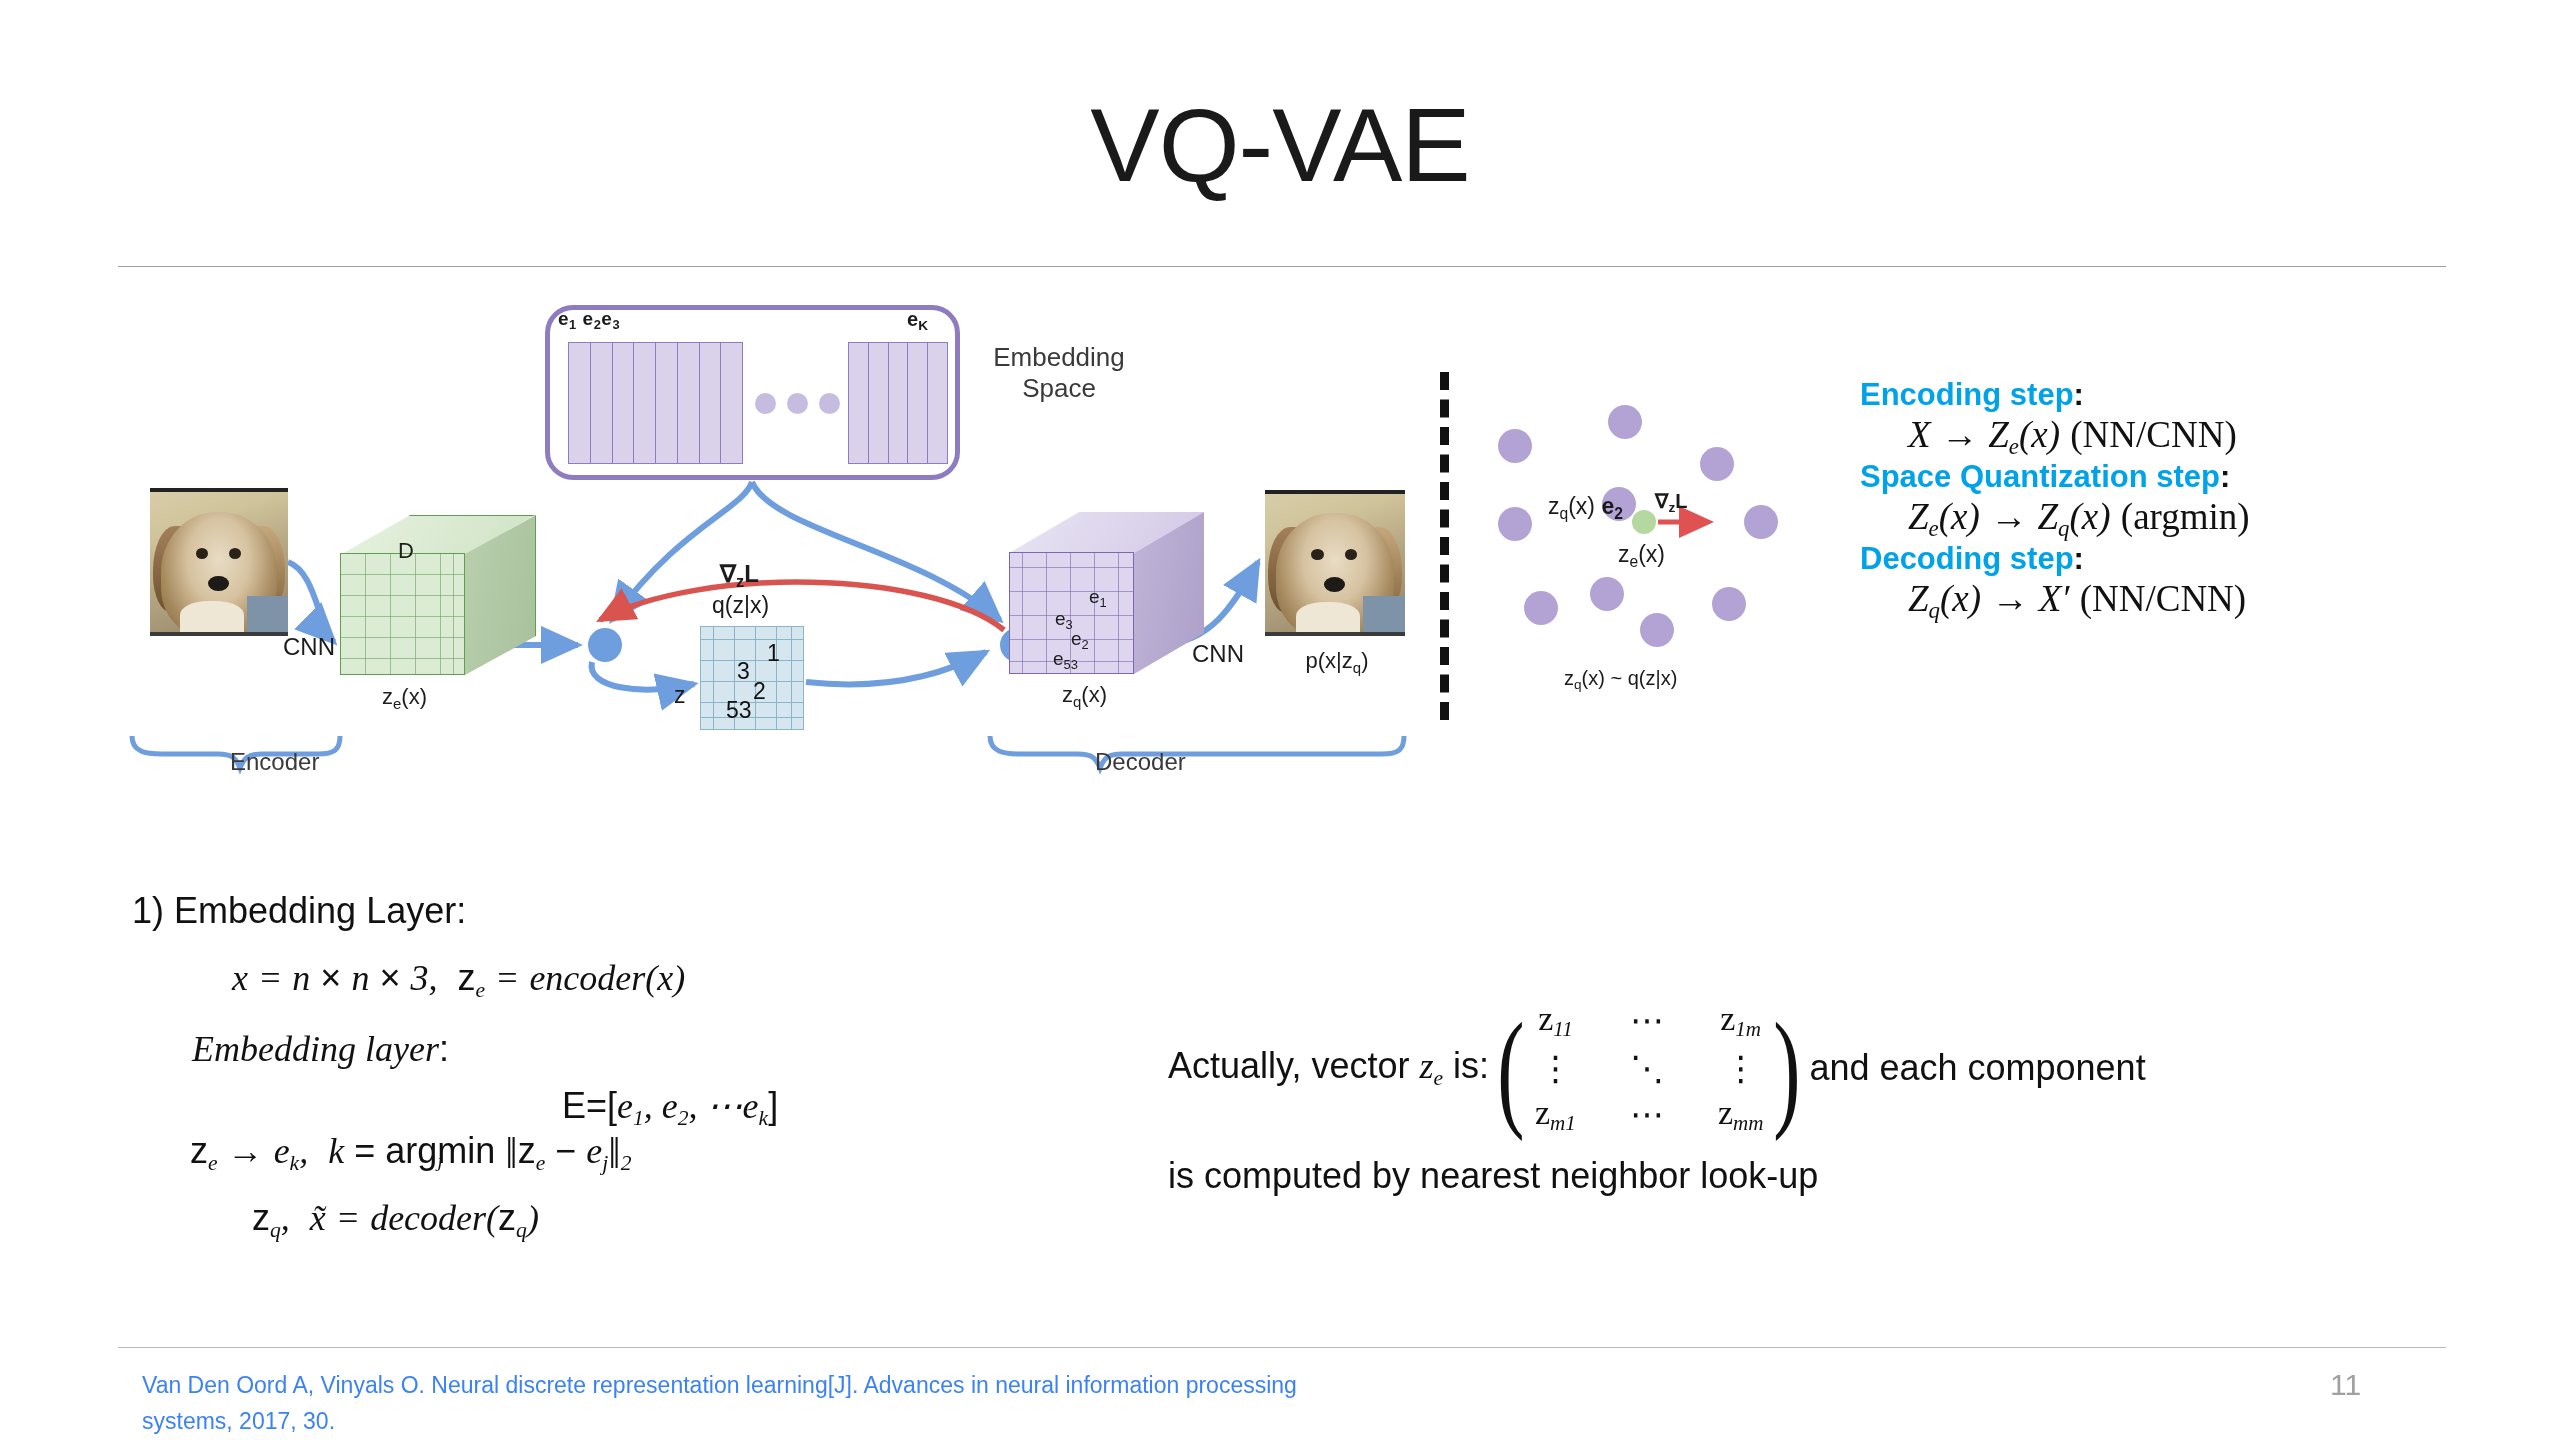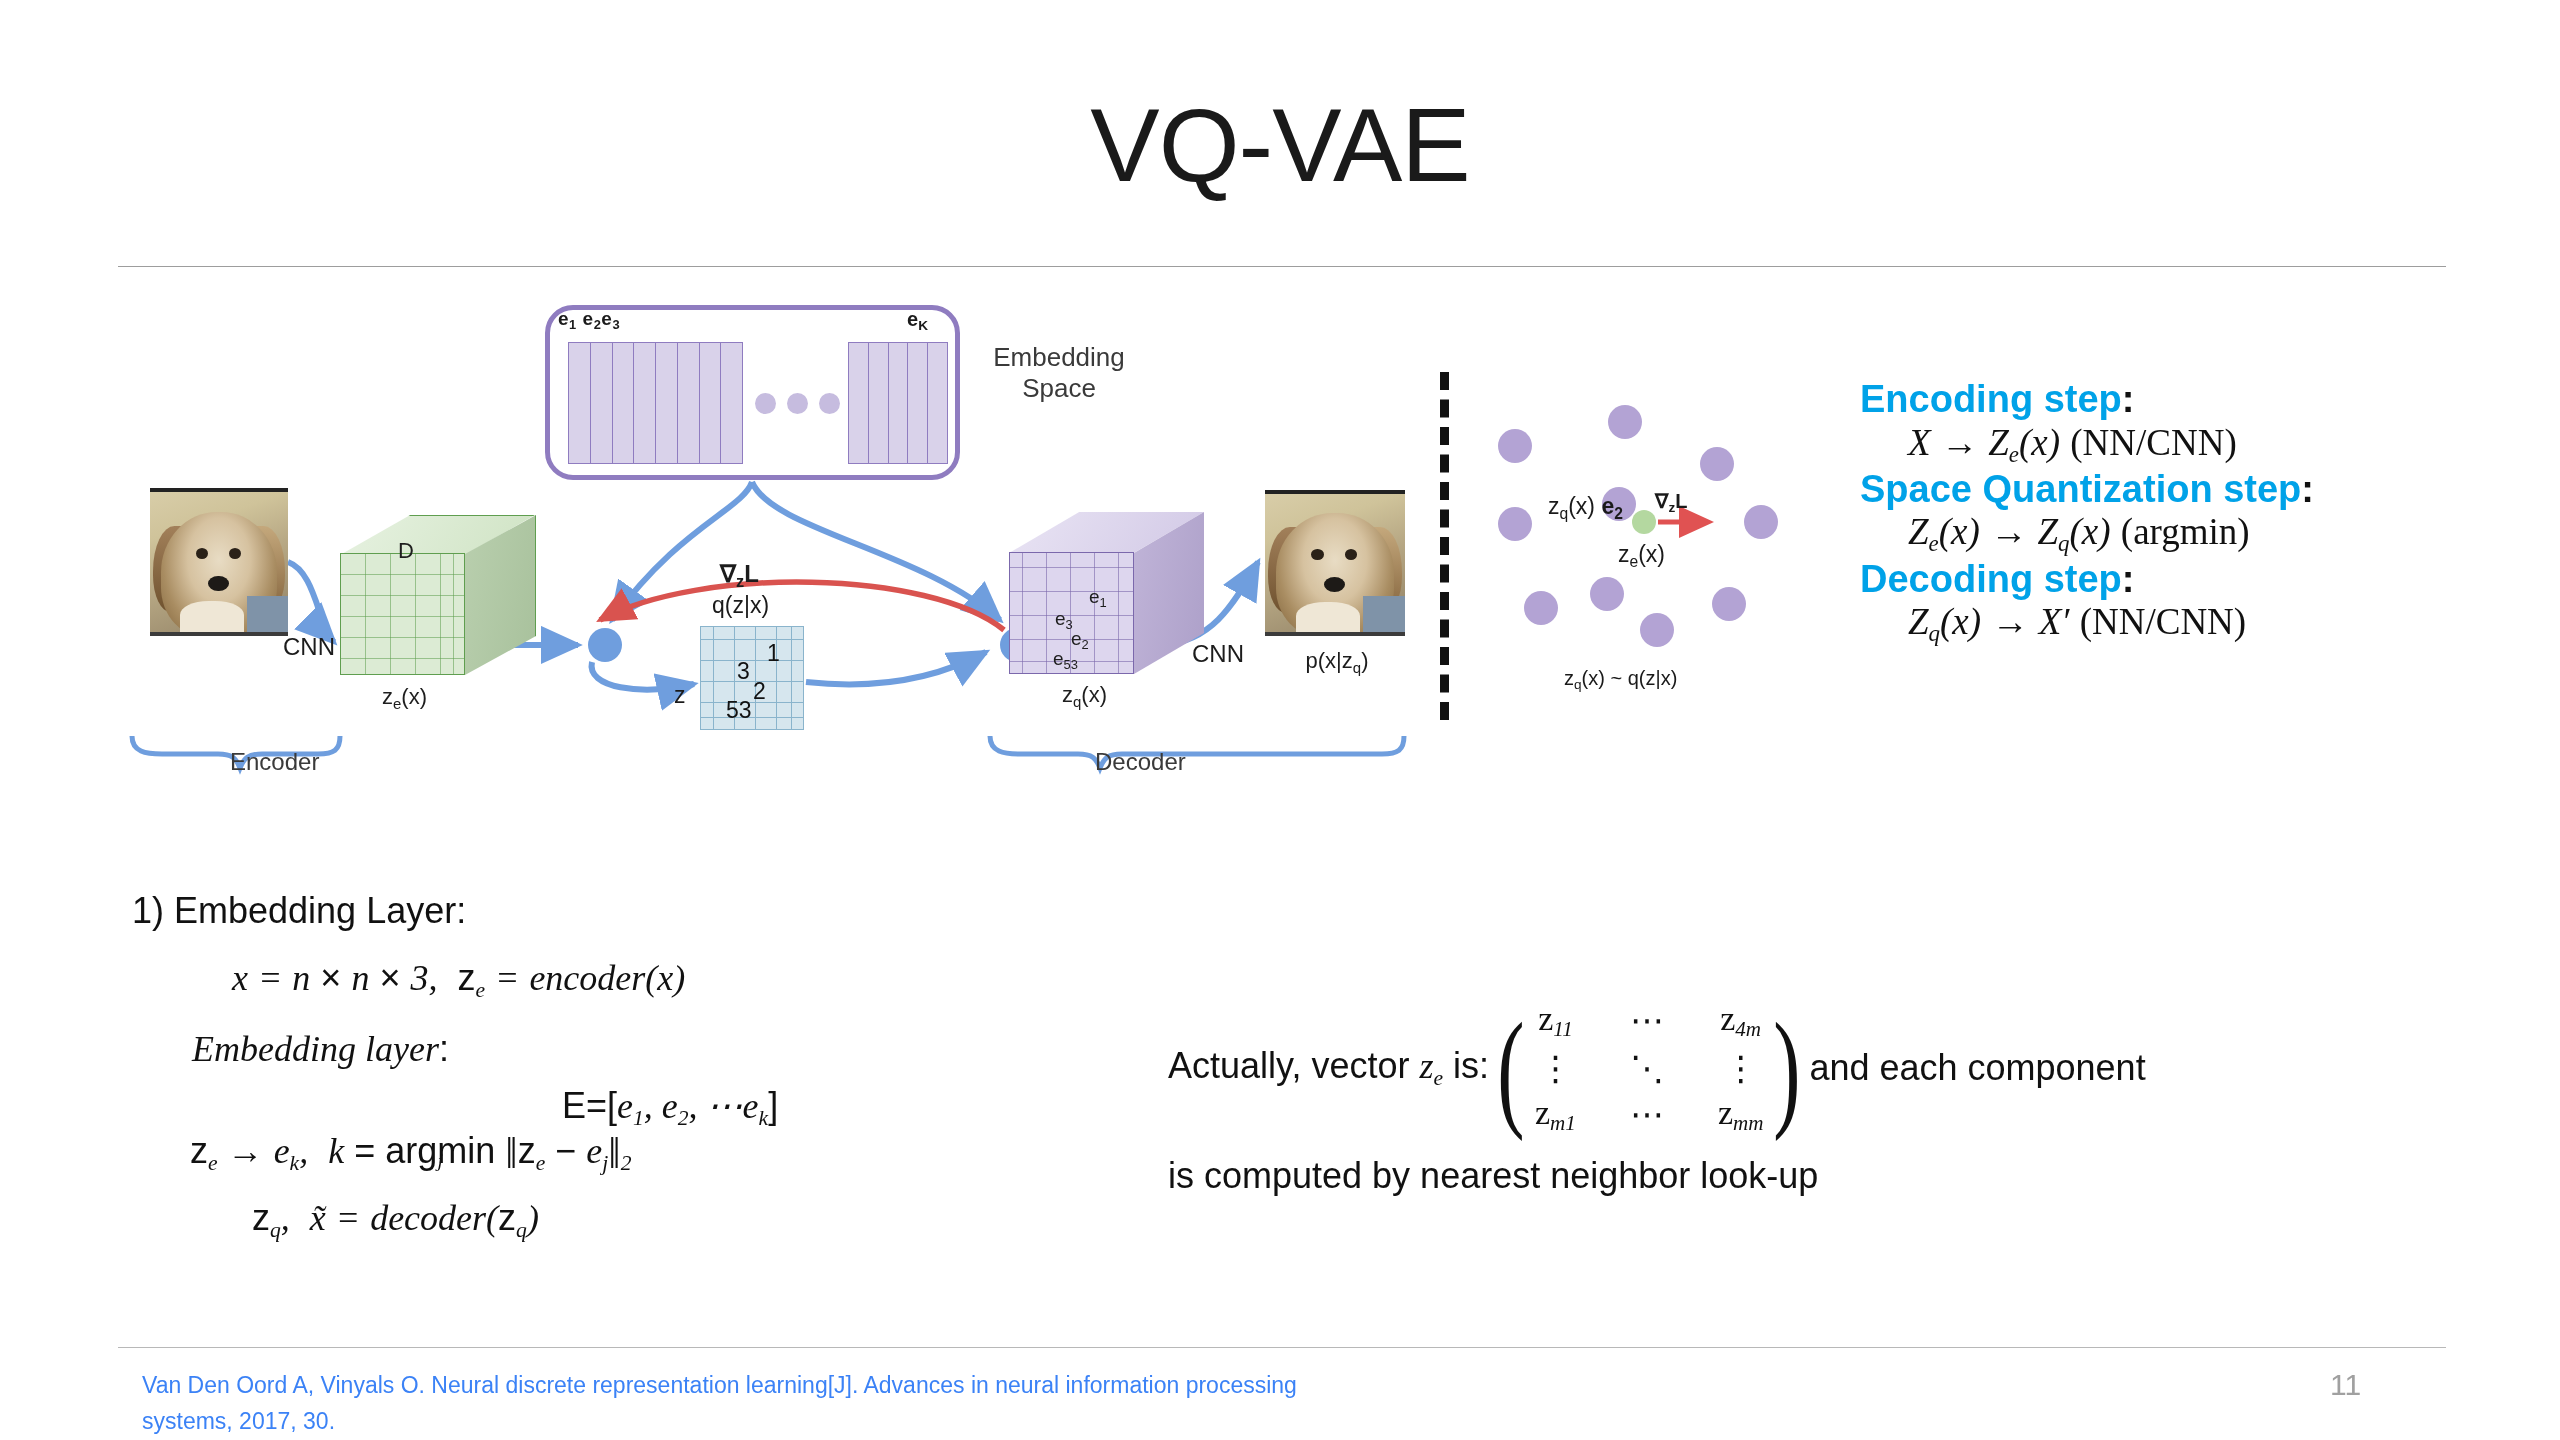--- a/index.html
+++ b/index.html
@@ -314,21 +314,21 @@
   
   #steps {
     position: absolute;
     left: 1860px;
     top: 378px;
     width: 660px;
   }
   .step-head {
     color: #00a2e8;
     font-weight: 700;
-    font-size: 38px;
+    font-size: 31px;
     line-height: 1.12;
     white-space: nowrap;
   }
   .step-head .colon { color: #111; font-weight: 700; }
   .step-formula {
     font-size: 37px;
     line-height: 1.2;
     padding-left: 48px;
     white-space: nowrap;
     color: #111;
@@ -693,21 +693,21 @@
   </div>
 </div>
 
 <div id="matrix-text">
   <div id="mt-line1">
     <span>Actually, vector <span class="it">z</span><span class="sb">e</span> is:</span>
     <span class="paren">(</span>
     <span id="matrix-grid">
       <span class="mcell"><span class="mz">z</span><span class="mzsub">11</span></span>
       <span class="mcell">⋯</span>
-      <span class="mcell"><span class="mz">z</span><span class="mzsub">4m</span></span>
+      <span class="mcell"><span class="mz">z</span><span class="mzsub">1m</span></span>
       <span class="mcell">⋮</span>
       <span class="mcell">⋱</span>
       <span class="mcell">⋮</span>
       <span class="mcell"><span class="mz">z</span><span class="mzsub">m1</span></span>
       <span class="mcell">⋯</span>
       <span class="mcell"><span class="mz">z</span><span class="mzsub">mm</span></span>
     </span>
     <span class="paren">)</span>
     <span>and each component</span>
   </div>

